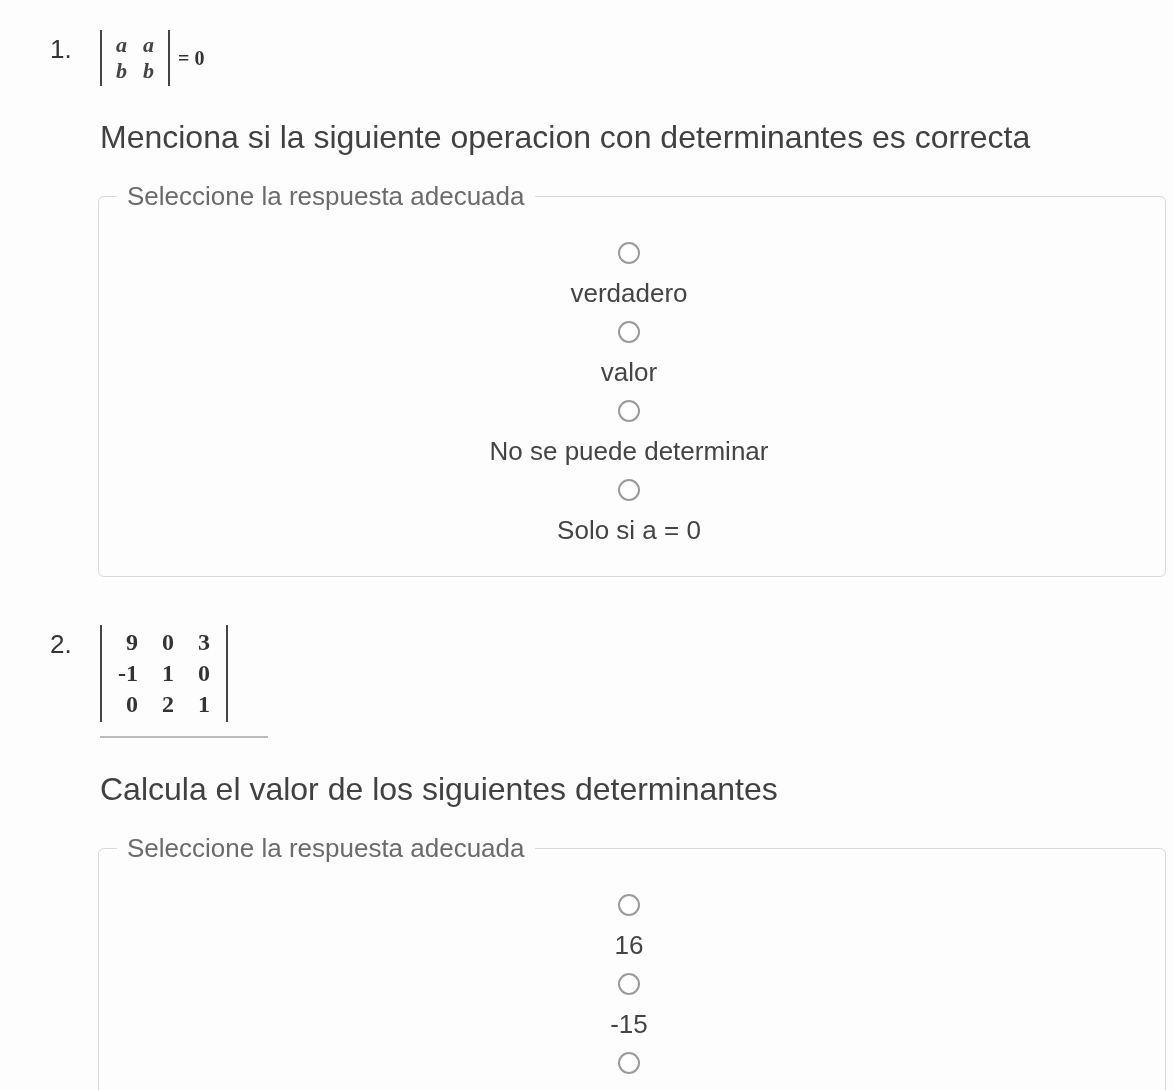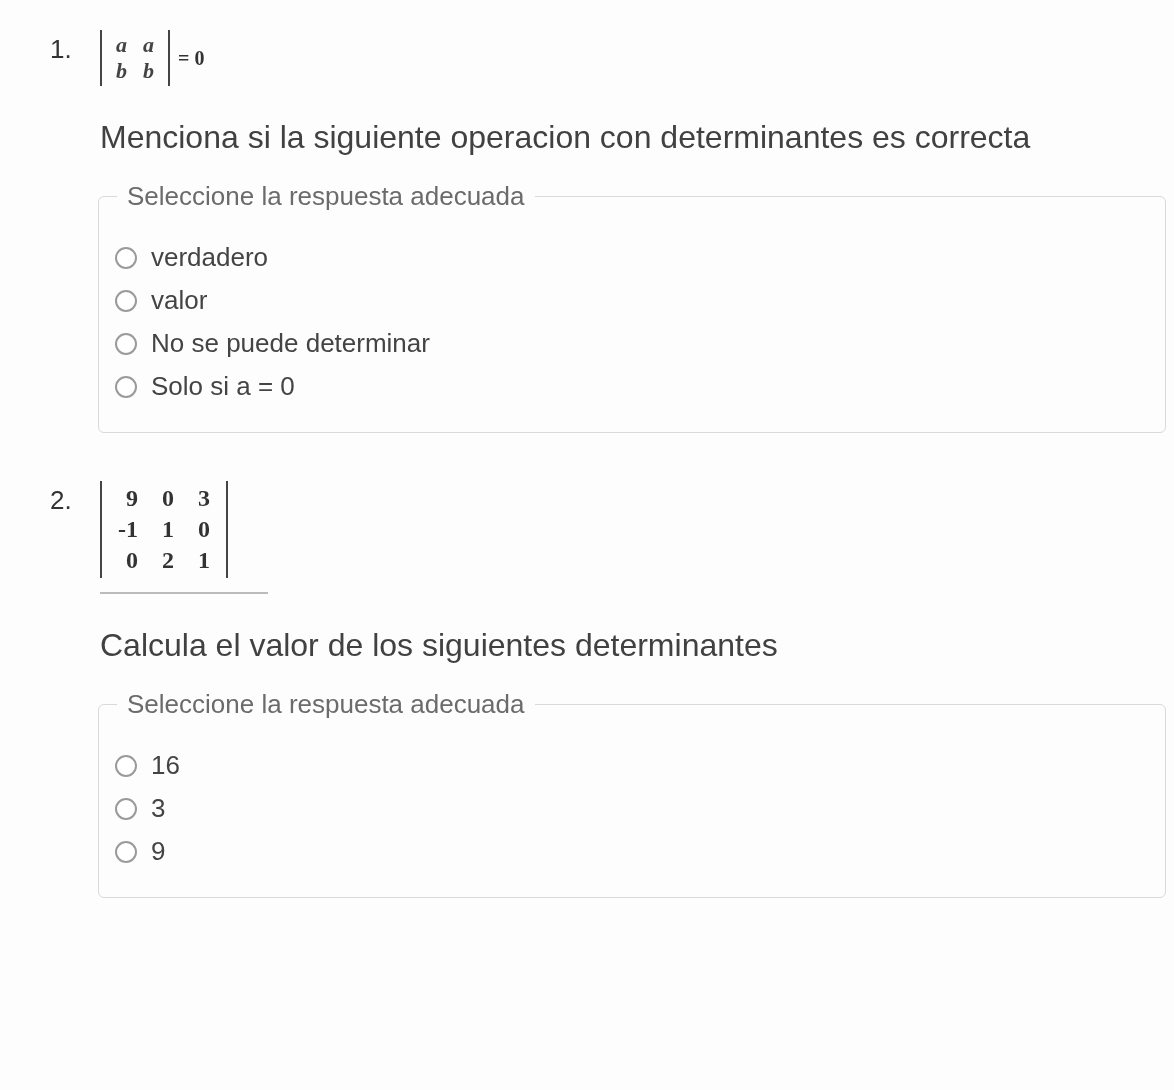--- a/index.html
+++ b/index.html
@@ -101,20 +101,21 @@
     font-size: 26px;
     color: #6b6b6b;
     padding: 0 10px;
     margin-left: 4px;
   }
   .opt {
     display: flex;
     align-items: center;
     gap: 14px;
     padding: 6px 2px;
+    flex-direction: column;
   }
   .radio {
     width: 22px;
     height: 22px;
     border: 2px solid #9a9a9a;
     border-radius: 50%;
     flex-shrink: 0;
     background: #fff;
   }
   .opt-label {
@@ -209,20 +210,24 @@
       <div class="prompt">Calcula el valor de los siguientes determinantes</div>
 
       <fieldset class="answers">
         <legend>Seleccione la respuesta adecuada</legend>
         <div class="opt">
           <span class="radio"></span>
           <span class="opt-label">16</span>
         </div>
         <div class="opt">
           <span class="radio"></span>
+          <span class="opt-label">-15</span>
+        </div>
+        <div class="opt">
+          <span class="radio"></span>
           <span class="opt-label">3</span>
         </div>
         <div class="opt">
           <span class="radio"></span>
           <span class="opt-label">9</span>
         </div>
       </fieldset>
 
     </div>
   </div>

